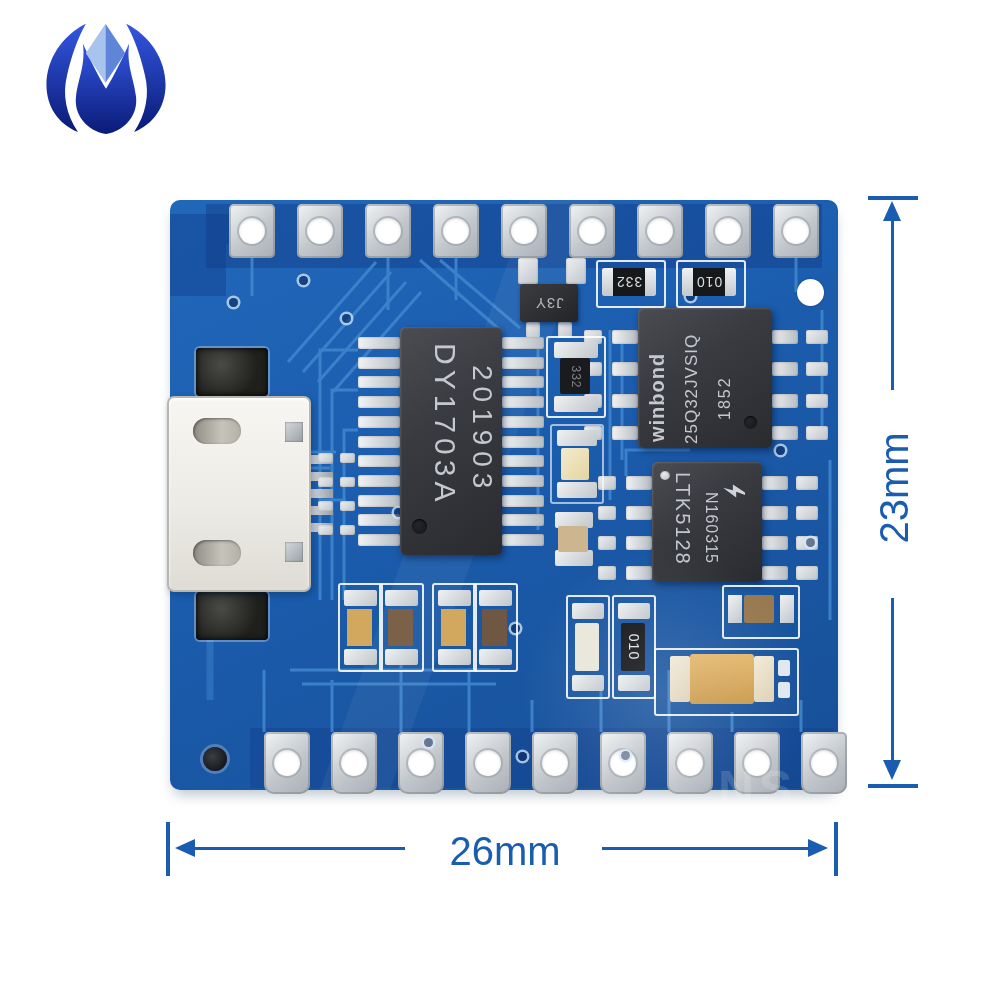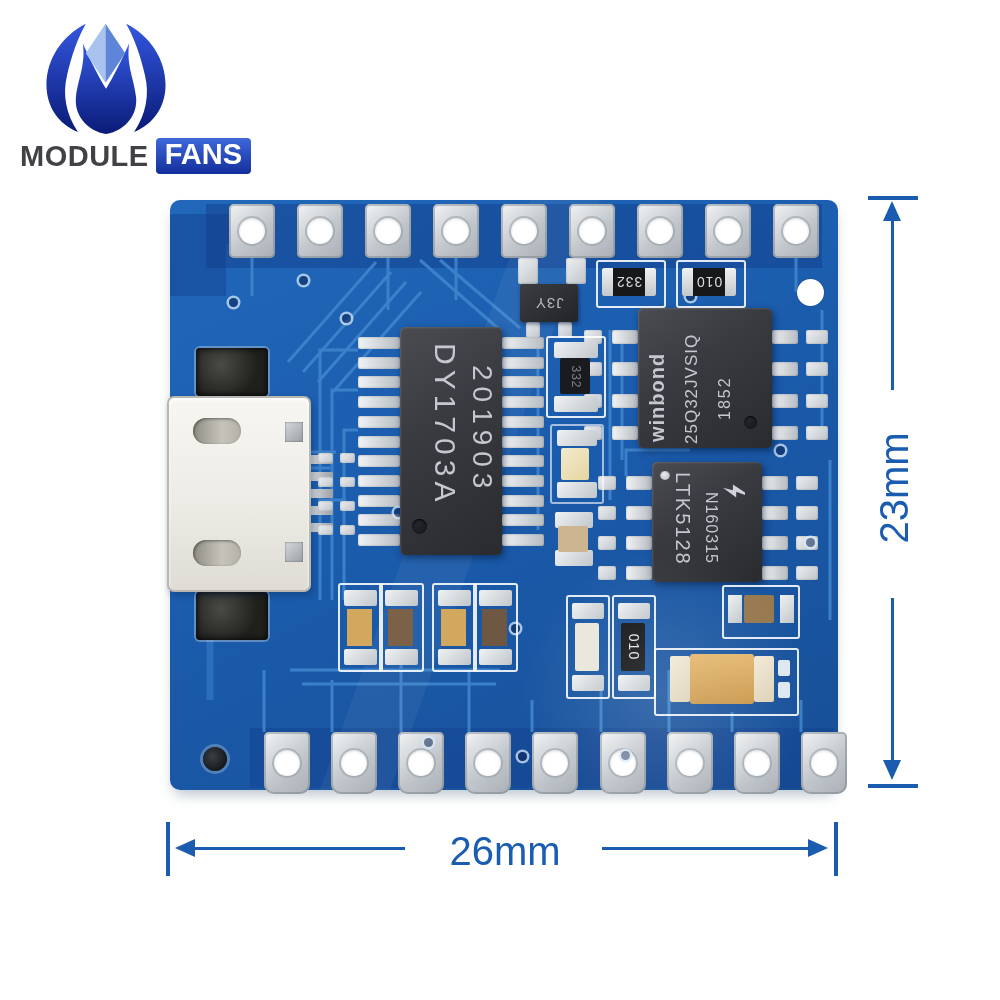--- a/index.html
+++ b/index.html
@@ -144,24 +144,20 @@
           <stop offset="0" stop-color="#3457e0"></stop>
             <stop offset="1" stop-color="#0a1b77"></stop>
         </linearGradient>
       </defs>
       <path fill="url(#lgM)" d="M52,14 C28,26 12,50 12,76 C12,98 24,116 44,124 C32,106 28,86 33,66 C37,48 44,28 52,14 Z"></path>
       <path fill="url(#lgM)" d="M93,14 C117,26 133,50 133,76 C133,98 121,116 101,124 C113,106 117,86 112,66 C108,48 101,28 93,14 Z"></path>
       <path fill="url(#lgM)" d="M72.5,126 C52,122 40,106 42,88 C44,70 52,56 49,34 C58,54 64,66 72.5,80 C81,66 87,54 96,34 C93,56 101,70 103,88 C105,106 93,122 72.5,126 Z"></path>
       <polygon points="72,14 72,74 52,44" fill="#a9c3ef"></polygon>
       <polygon points="72,14 92,44 72,74" fill="#5f85d8"></polygon>
     </svg>
-    <div class="logo-text">
-      <span class="logo-module">MODULE</span>
-      <span class="logo-fans">FANS</span>
-    </div>
   </div>
 
   <div class="board" id="board">
 
     <svg class="tracesvg" viewBox="0 0 668 590">
       <rect x="36" y="4" width="616" height="64" fill="#123f8c" opacity="0.5"></rect>
       <rect x="80" y="528" width="584" height="60" fill="#123f8c" opacity="0.4"></rect>
       <polygon points="0,14 96,14 96,44 56,44 56,96 0,96" fill="#123f8c" opacity="0.45"></polygon>
       <g stroke="#3f85cd" stroke-width="3" fill="none" opacity="0.9">
         <path d="M118,162 L206,62"></path>
@@ -448,20 +444,21 @@
 
     <div class="silk" style="left:484px;top:448px;width:141px;height:64px;">
       <div style="position:absolute;left:14px;top:6px;width:20px;height:46px;background:linear-gradient(135deg,#f2ead8,#ddd0b4);border-radius:2px;"></div>
       <div style="position:absolute;left:34px;top:4px;width:64px;height:50px;background:linear-gradient(180deg,#e4b76c,#c9984b);border-radius:3px;"></div>
       <div style="position:absolute;left:98px;top:6px;width:20px;height:46px;background:linear-gradient(135deg,#f2ead8,#ddd0b4);border-radius:2px;"></div>
       <div style="position:absolute;left:122px;top:10px;width:12px;height:16px;background:rgba(245,248,250,.9);border-radius:2px;"></div>
       <div style="position:absolute;left:122px;top:32px;width:12px;height:16px;background:rgba(245,248,250,.9);border-radius:2px;"></div>
     </div>
 
     <div class="glow"></div>
+    <span class="wm">NS</span>
   </div>
 
   <div class="dim dim-v">
     <div class="bar cap-t"></div>
     <div class="head head-u"></div>
     <div class="bar seg-u"></div>
     <span class="lab">23mm</span>
     <div class="bar seg-d"></div>
     <div class="head head-d"></div>
     <div class="bar cap-b"></div>

